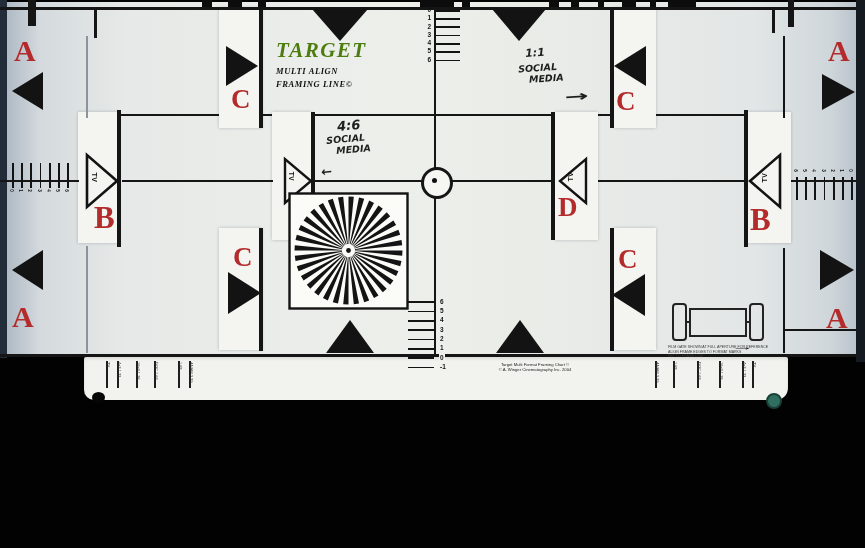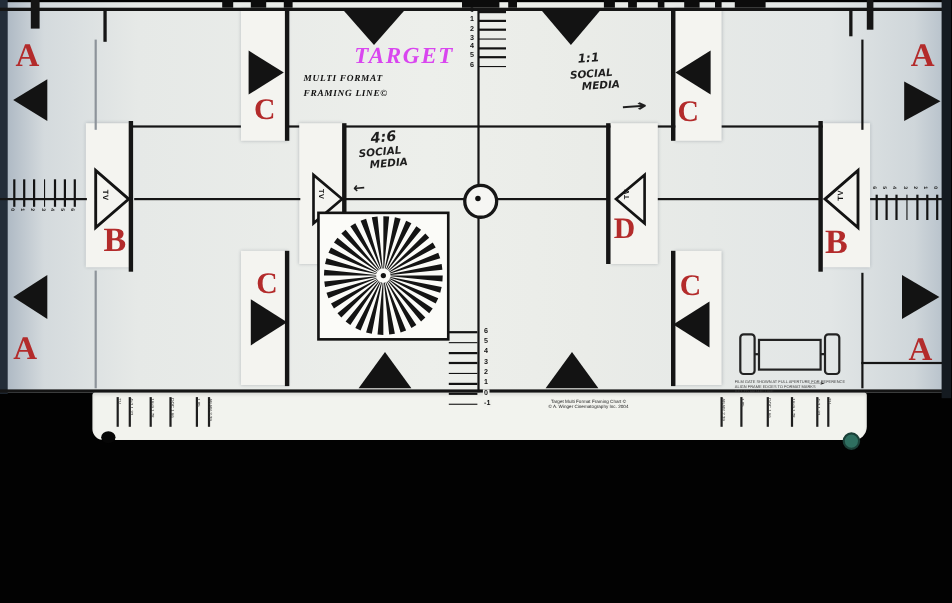--- a/index.html
+++ b/index.html
@@ -14,21 +14,21 @@
   .card{position:absolute;background:#f4f4f0;box-shadow:0 0 3px rgba(40,50,70,.28);}
   .ln{position:absolute;background:#151515;}
   .faint{background:#8d939a;}
   .topdash{position:absolute;top:0;height:7px;background:#0c0c0c;}
   
   .red{position:absolute;font-family:"Liberation Serif",serif;font-weight:700;color:#b32b2b;line-height:1;}
   
   .tri{position:absolute;width:0;height:0;}
   
   #brand{left:276px;top:38px;width:120px;}
-  #brand .t{font-family:"Liberation Serif",serif;font-style:italic;font-weight:700;font-size:21px;letter-spacing:1.5px;color:#d946ef;margin-left:46px;}
+  #brand .t{font-family:"Liberation Serif",serif;font-style:italic;font-weight:700;font-size:21px;letter-spacing:1.5px;color:#4d7c0f;}
   #brand .s{font-family:"Liberation Serif",serif;font-style:italic;font-weight:700;font-size:8.5px;letter-spacing:.6px;margin-top:3px;color:#111;}
   
   .hand{position:absolute;font-family:"DejaVu Sans",sans-serif;font-style:italic;font-weight:600;color:#1e1e1e;}
   #note-left{left:326px;top:118px;transform:rotate(-5deg);}
   #note-left .l1{font-size:13px;margin-left:12px;}
   #note-left .l2{font-size:9.5px;margin-top:0px;}
   #note-left .l3{font-size:9.5px;margin-left:9px;}
   #note-left .ar{position:absolute;left:-8px;top:44px;font-size:13px;}
   #note-right{left:518px;top:46px;transform:rotate(-4deg);}
   #note-right .l1{font-size:11px;margin-left:8px;}
@@ -171,21 +171,21 @@
   <span class="red" style="left:750px;top:204px;font-size:31px;">B</span>
   <span class="red" style="left:231px;top:86px;font-size:27px;">C</span>
   <span class="red" style="left:616px;top:88px;font-size:27px;">C</span>
   <span class="red" style="left:233px;top:244px;font-size:27px;">C</span>
   <span class="red" style="left:618px;top:246px;font-size:27px;">C</span>
   <span class="red" style="left:289px;top:196px;font-size:27px;">D</span>
   <span class="red" style="left:558px;top:194px;font-size:27px;">D</span>
 
   <div id="brand" class="abs">
     <div class="t">TARGET</div>
-    <div class="s">MULTI FORMAT</div>
+    <div class="s">MULTI ALIGN</div>
     <div class="s">FRAMING LINE©</div>
   </div>
 
   <div id="note-left" class="hand">
     <div class="l1">4:6</div>
     <div class="l2">SOCIAL</div>
     <div class="l3">MEDIA</div>
     <div class="ar">←</div>
   </div>
   <div id="note-right" class="hand">

